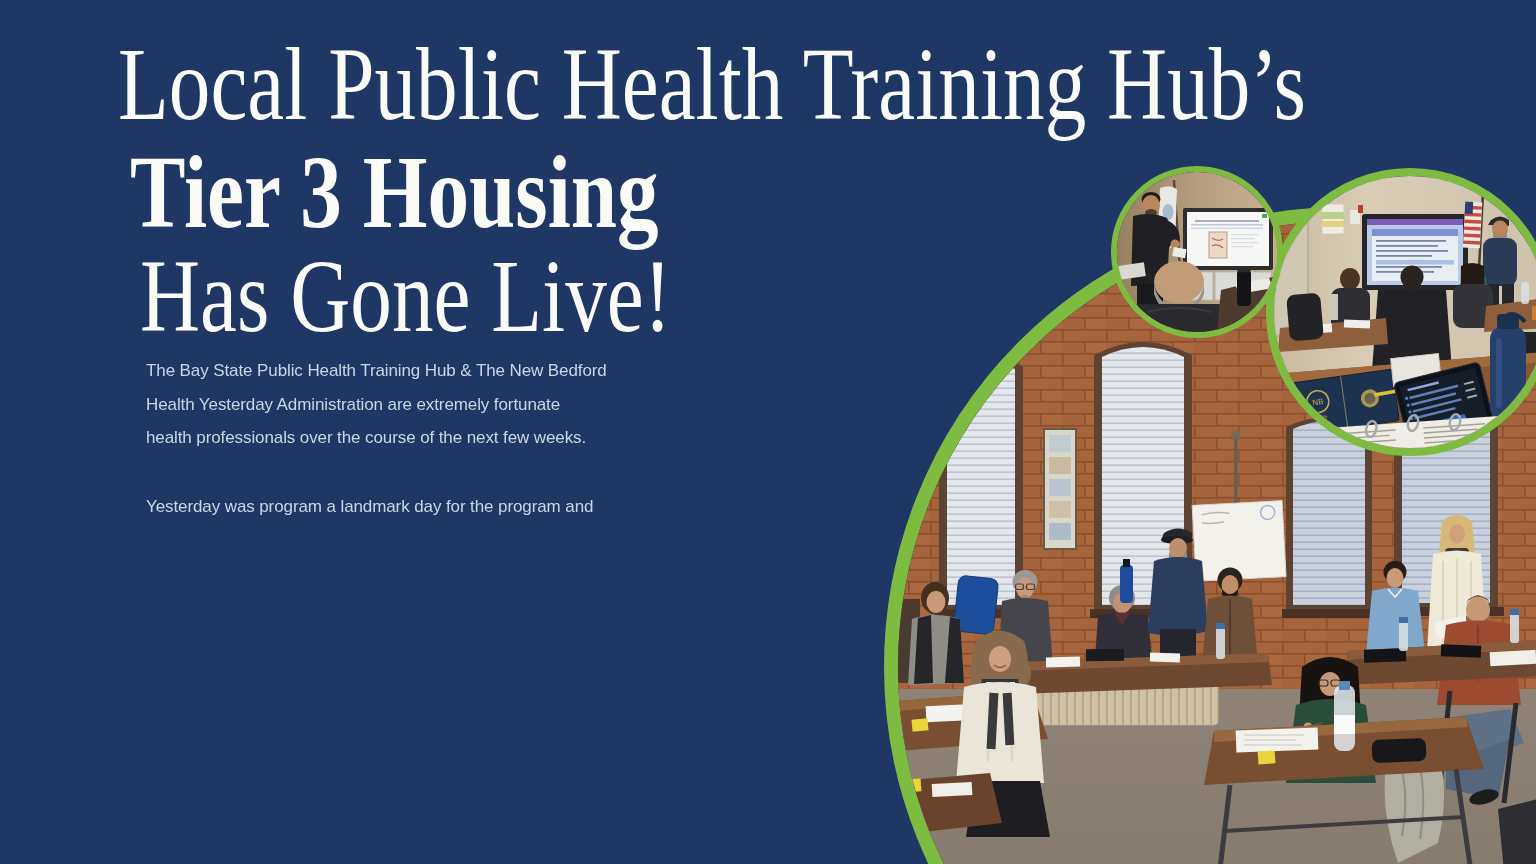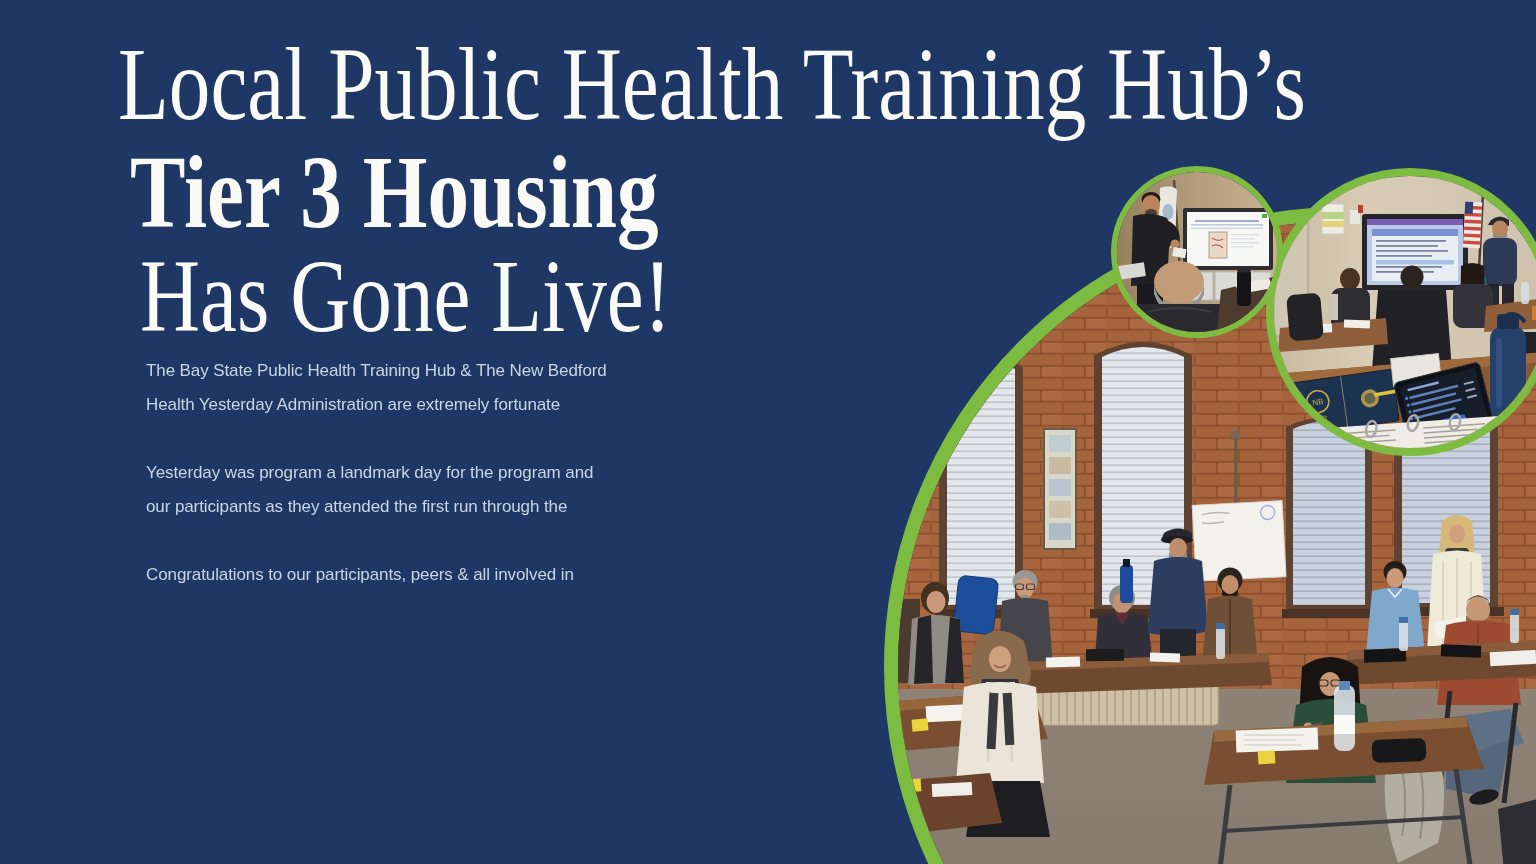--- a/index.html
+++ b/index.html
@@ -50,27 +50,26 @@
 <div class="stage">
 
   <h1 class="headline" id="title-1">Local Public Health Training Hub’s</h1>
   <h2 class="headline" id="title-2">Tier 3 Housing</h2>
   <h2 class="headline" id="title-3">Has Gone Live!</h2>
 
   <div class="body-copy">
     <div class="para">
       <div class="ln">The Bay State Public Health Training Hub &amp; The New Bedford</div>
       <div class="ln">Health Yesterday Administration  are extremely fortunate</div>
+      <div class="ln">health professionals over the course of the next few weeks.</div>
     </div>
     <div class="para">
       <div class="ln">Yesterday was program a landmark day for the program and</div>
-      <div class="ln">our participants as they attended the first run through the</div>
     </div>
     <div class="para">
-      <div class="ln">Congratulations to our participants, peers &amp; all involved in</div>
     </div>
   </div>
 
   <div class="photo-circle" id="circle-main">
     <svg viewBox="0 0 892 892">
       <defs>
         <pattern id="brick" width="44" height="24" patternUnits="userSpaceOnUse">
           <rect width="44" height="24" fill="#A5643C"></rect>
           <rect width="44" height="1.6" fill="#8D4F2F"></rect>
           <rect y="12" width="44" height="1.6" fill="#8D4F2F"></rect>

